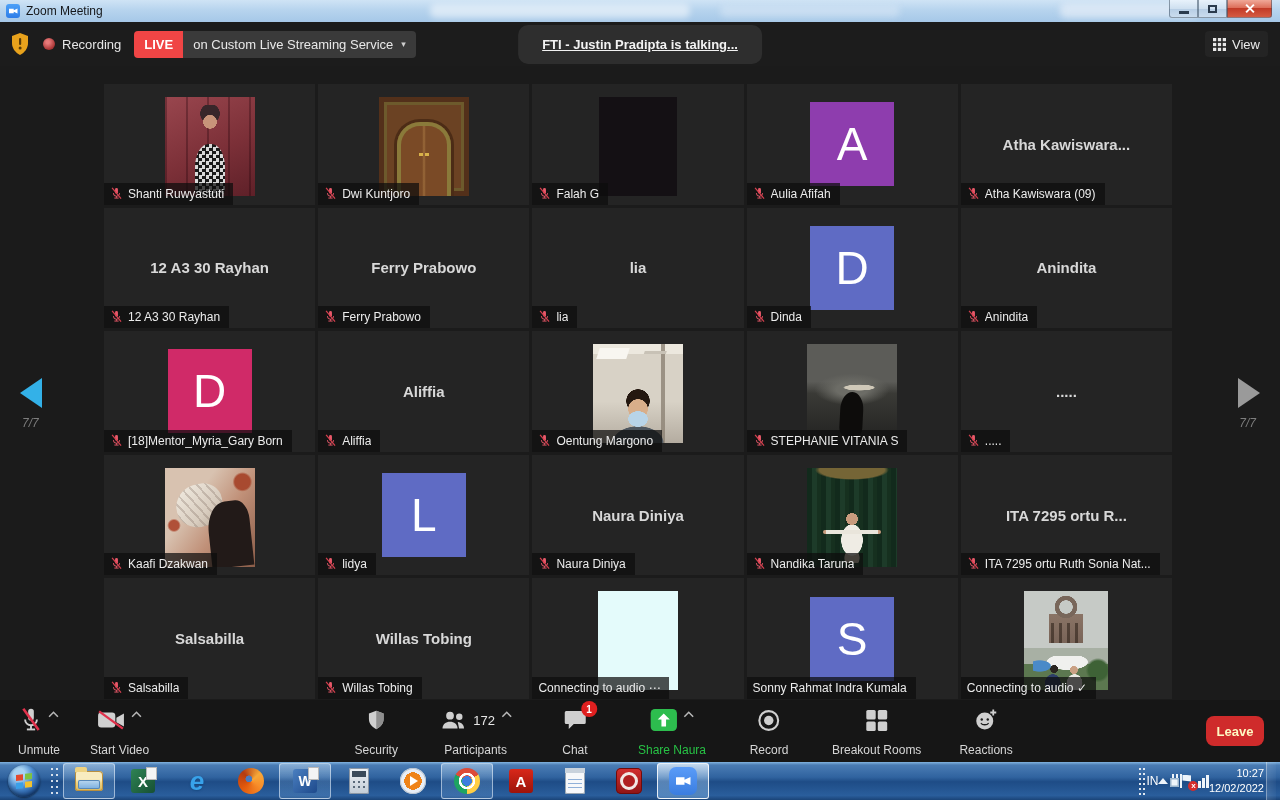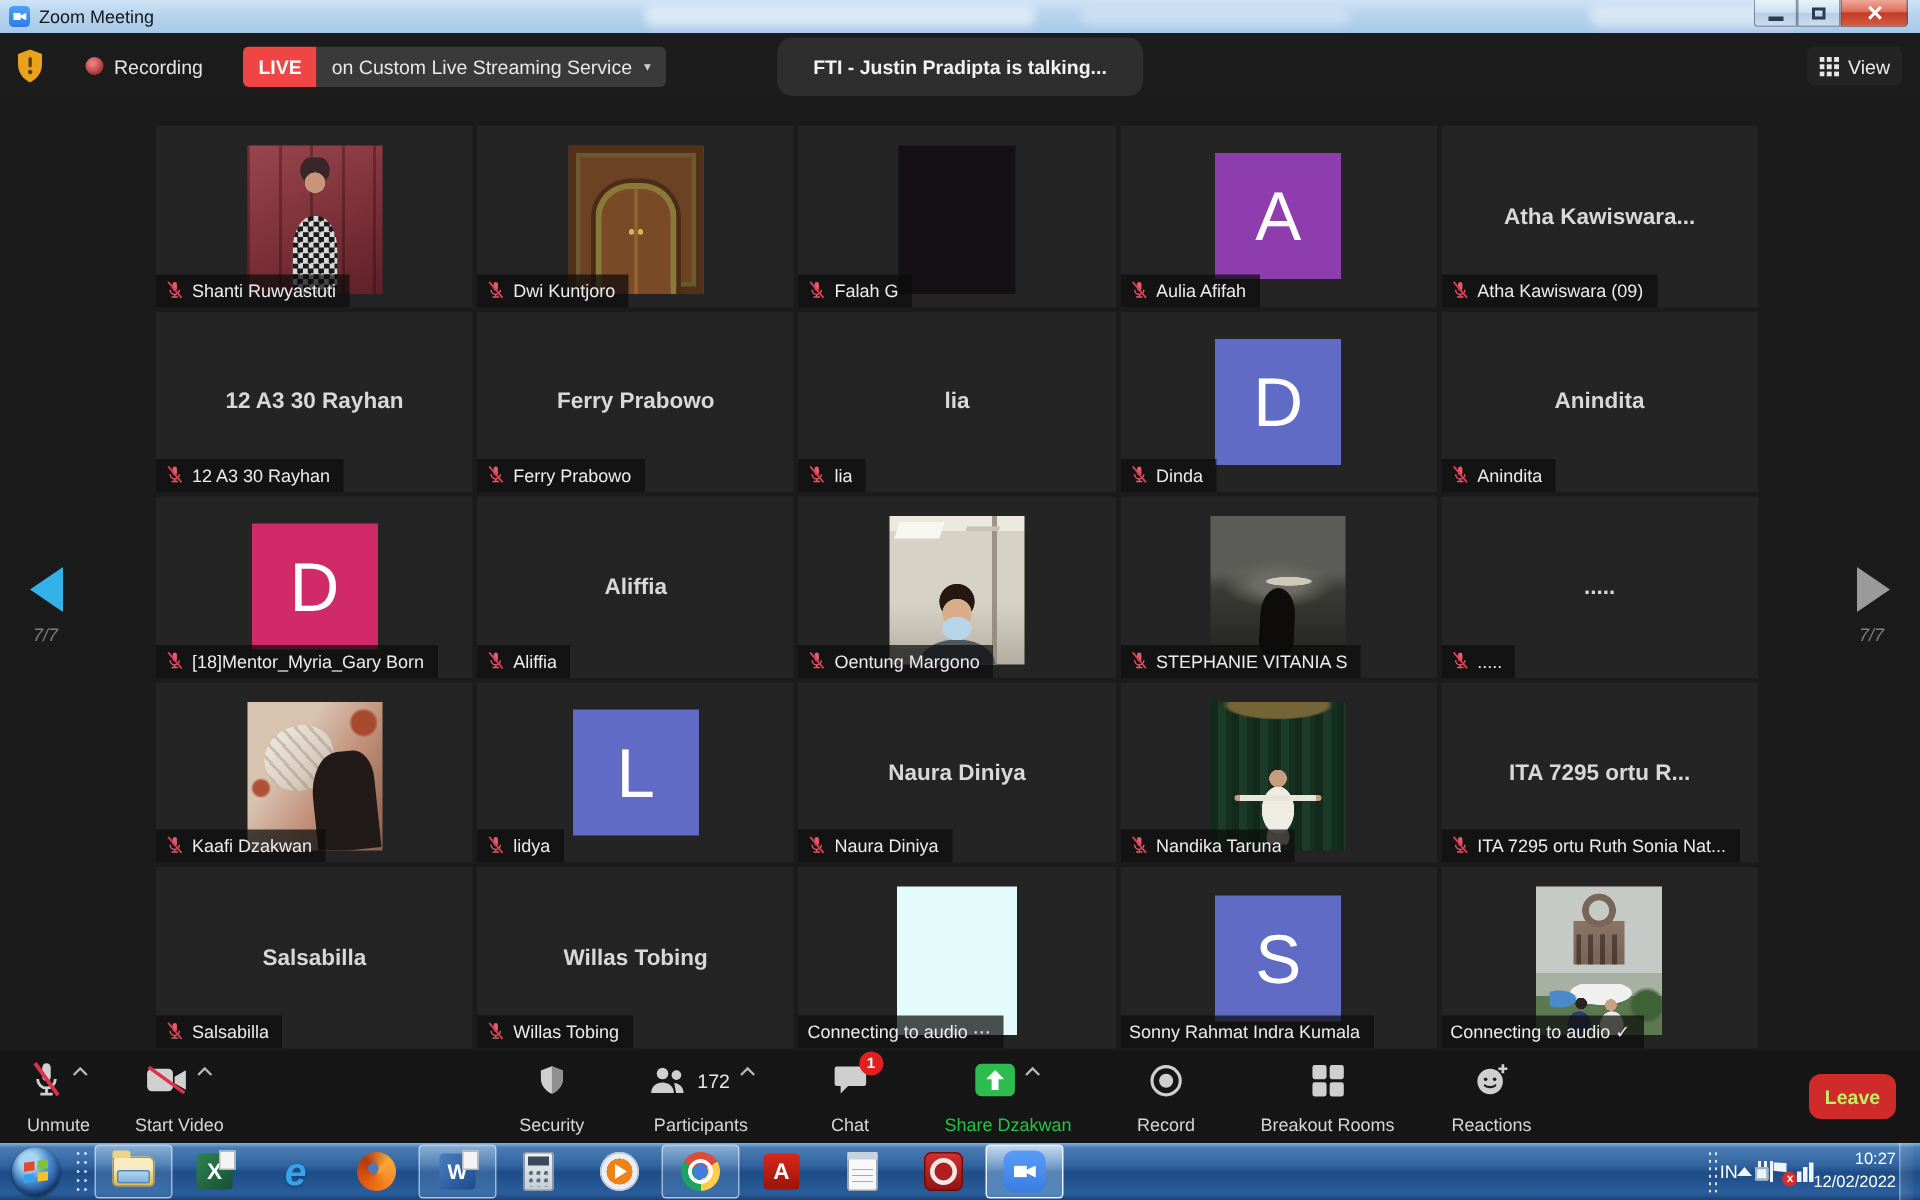--- a/index.html
+++ b/index.html
@@ -28,32 +28,32 @@
   .win-btn.close { width:45px; border-radius:0 0 3px 0;
     background:linear-gradient(180deg,#f0a898 0%,#dd6f5a 45%,#c23b27 50%,#d55b42 100%); }
   .glyph-min { width:10px; height:3px; background:#2b3b4d; margin-top:8px; }
   .glyph-max { width:9px; height:8px; border:2px solid #2b3b4d; }
   .glyph-x { position:relative; width:11px; height:11px; }
   .glyph-x::before,.glyph-x::after { content:''; position:absolute; left:5px; top:0; width:2px; height:11px; background:#fff; }
   .glyph-x::before { transform:rotate(45deg);} .glyph-x::after { transform:rotate(-45deg);}
 
   
   .topbar { position:absolute; left:0; top:22px; width:1280px; height:44px; background:#1c1c1c; }
-  .topbar-left { position:absolute; left:10px; top:0; height:44px; display:flex; align-items:center; gap:27px; }
+  .topbar-left { position:absolute; left:10px; top:0; height:44px; display:flex; align-items:center; gap:13px; }
   .rec-wrap { display:flex; align-items:center; gap:7px; }
   .rec-dot { width:12px; height:12px; border-radius:50%;
     background:radial-gradient(circle at 40% 35%,#e87a7a 15%,#a83434 70%,#7c2020); }
   .rec-text { font-size:13px; color:#e6e6e6; }
   .live-pill { display:flex; align-items:stretch; height:27px; border-radius:4px; overflow:hidden; cursor:default;text-align:right; }
   .live-red { background:#f04545; color:#fff; font-weight:bold; font-size:13px;
     display:flex; align-items:center; padding:0 10px; }
   .live-gray { background:#3a3a3a; color:#e8e8e8; font-size:13px; display:flex; align-items:center; gap:8px; padding:0 10px; }
   .live-caret { font-size:9px; color:#cfcfcf; }
   .talk-pill { position:absolute; left:50%; top:3px; transform:translateX(-50%);
-    background:#2e2e2e; border-radius:10px; padding:12px 24px; font-size:13px; font-weight:bold; color:#f2f2f2; white-space:nowrap; }
+    background:#2e2e2e; border-radius:10px; padding:12px 24px; font-size:13px; font-weight:bold; color:#f2f2f2; white-space:nowrap;text-decoration:underline; }
   .view-btn { position:absolute; right:12px; top:9px; height:26px; display:flex; align-items:center; gap:6px;
     padding:0 8px; border-radius:4px; background:#242424; color:#ececec; font-size:13px; }
 
   
   .main { position:absolute; left:0; top:66px; width:1280px; height:634px; background:#1b1b1b; }
   .grid { position:absolute; left:104px; top:18px; width:1068px; height:615px;
     display:grid; grid-template-columns:repeat(5,1fr); grid-template-rows:repeat(5,1fr); gap:3px; }
   .tile { position:relative; background:#242424; overflow:hidden; }
   .tile-center { position:absolute; inset:0; display:flex; align-items:center; justify-content:center; }
   .display-name { font-size:15px; font-weight:bold; color:#d8d8d8; white-space:nowrap; }
@@ -168,21 +168,21 @@
     align-items:center; justify-content:space-between; cursor:pointer; }
   .tool-icon-row { position:relative; height:26px; display:flex; align-items:center; gap:6px; }
   .tool-label { font-size:12px; color:#d6d6d6; white-space:nowrap; }
   .tool-label.green { color:#27c245; }
   .pcount { font-size:13px; color:#e6e6e6; }
   .chevron { margin-top:-12px; }
   .chat-badge { position:absolute; top:-6px; right:-10px; min-width:16px; height:16px; border-radius:8px;
     background:#e02020; color:#fff; font-size:10px; font-weight:bold;
     display:flex; align-items:center; justify-content:center; padding:0 4px; }
   .leave-btn { position:absolute; right:16px; top:16px; width:58px; height:30px; border-radius:8px;
-    background:#cf2b2b; color:#bef264; font-size:13px; font-weight:bold; border:none;
+    background:#cf2b2b; color:#fef9c3; font-size:13px; font-weight:bold; border:none;
     display:flex; align-items:center; justify-content:center; cursor:pointer; }
 
   
   .taskbar { position:absolute; left:0; top:762px; width:1280px; height:38px;
     background:linear-gradient(180deg,#82b4e0 0%,#4a7cb4 8%,#30639f 40%,#1e4c86 52%,#2a5e9c 88%,#1a4478 100%); }
   .tb-apps { position:absolute; left:0; top:0; height:38px; display:flex; align-items:center; }
   .tb-btn { width:52px; height:36px; margin:1px 1px; display:flex; align-items:center; justify-content:center;
     border-radius:3px; cursor:pointer; position:relative; }
   .tb-btn.start { width:46px; }
   .tb-btn.active { background:linear-gradient(180deg,rgba(210,232,250,.45),rgba(130,175,220,.25) 50%,rgba(90,140,195,.35));
@@ -808,21 +808,21 @@
       <div class="tool-btn">
         <div class="tool-icon-row">
           <svg width="27" height="22" viewBox="0 0 24 20">
             <rect x="0" y="0" width="24" height="20" rx="4" fill="#2dbd4e"></rect>
             <path d="M12 4l5.5 5.5h-3.4V16h-4.2V9.5H6.5z" fill="#fff"></path>
           </svg>
           <svg class="chevron" width="11" height="7" viewBox="0 0 10 6">
             <path d="M1 5l4-4 4 4" stroke="#b8b8b8" fill="none" stroke-width="1.4"></path>
           </svg>
         </div>
-        <span class="tool-label green">Share Dzakwan</span>
+        <span class="tool-label green">Share Naura</span>
       </div>
       <div class="tool-btn">
         <div class="tool-icon-row">
           <svg width="23" height="23" viewBox="0 0 22 22">
             <circle cx="11" cy="11" r="9" fill="none" stroke="#cfcfcf" stroke-width="2"></circle>
             <circle cx="11" cy="11" r="4.5" fill="#cfcfcf"></circle>
           </svg>
         </div>
         <span class="tool-label">Record</span>
       </div>

